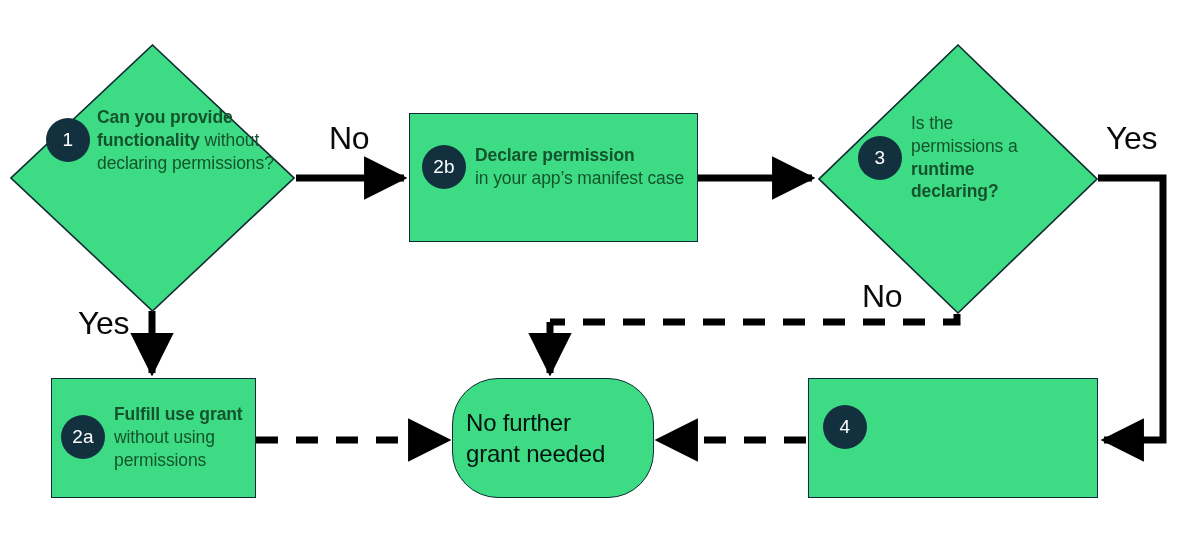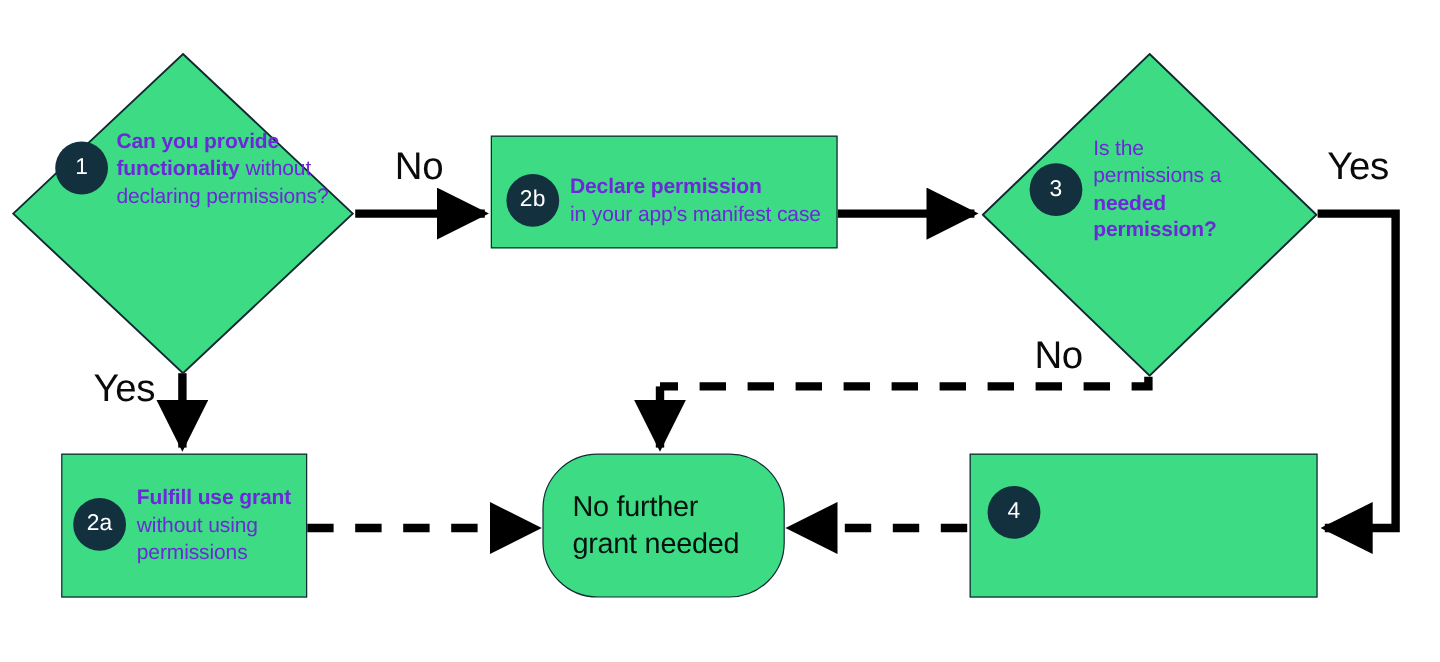--- a/index.html
+++ b/index.html
@@ -61,21 +61,21 @@
     background: #13303f;
     color: #ffffff;
     font-size: 19px;
     font-weight: 400;
     display: flex;
     align-items: center;
     justify-content: center;
     letter-spacing: 0.2px;
   }
   .node-text {
-    color: #6d28d9;
+    color: #14532d;
     font-size: 17.5px;
     line-height: 1.30;
     letter-spacing: -0.1px;
   }
   .t-bold { font-weight: bold; }
   .t-reg  { font-weight: normal; }
   .edge-label {
     position: absolute;
     color: #0a0a0a;
     font-size: 32px;
@@ -139,54 +139,54 @@
     </svg>
     <div class="node-body" style="left:36px; top:62px; width:230px;">
       <div class="badge">1</div>
       <div class="node-text" style="margin-left:-2px;">
         <span class="t-bold">Can you provide functionality</span>
         <span class="t-reg">without declaring permissions?</span>
       </div>
     </div>
   </div>
 
-  <div class="node shape-rect" style="left:409px; top:113px; width:289px; height:94px;padding-left:24px;">
+  <div class="node shape-rect" style="left:409px; top:113px; width:289px; height:129px;padding-left:24px;">
     <div class="node-body" style="left:12px; top:30px; width:268px;">
       <div class="badge">2b</div>
       <div class="node-text">
         <div class="t-bold">Declare permission</div>
         <div class="t-reg">in your app’s manifest case</div>
       </div>
     </div>
   </div>
 
   <div class="diamond-wrap" style="left:818px; top:44px; width:280px; height:270px;">
     <svg class="diamond-fill" viewBox="0 0 280 270" preserveAspectRatio="none">
       <polygon points="140,1 279,135 140,269 1,135" fill="#3ddc84" stroke="#102a33" stroke-width="1.6"></polygon>
     </svg>
     <div class="node-body" style="left:40px; top:68px; width:215px;">
       <div class="badge">3</div>
       <div class="node-text" style="width:128px;">
-        <span class="t-reg">Is the permissions a </span><span class="t-bold">needed permission?</span>
+        <span class="t-reg">Is the permissions a </span><span class="t-bold">runtime declaring?</span>
       </div>
     </div>
   </div>
 
   <div class="node shape-rect" style="left:51px; top:378px; width:205px; height:120px;">
     <div class="node-body" style="left:9px; top:24px; width:190px;">
       <div class="badge">2a</div>
       <div class="node-text" style="width:130px;">
         <span class="t-bold">Fulfill use grant</span>
         <span class="t-reg">without using permissions</span>
       </div>
     </div>
   </div>
 
   <div class="node shape-round" style="left:452px; top:378px; width:202px; height:120px;">
-    <div class="node-body" style="left:24px; top:28px; width:170px;">
+    <div class="node-body" style="left:13px; top:28px; width:170px;">
       <div class="plain-text">
         <div>No further</div>
         <div>grant needed</div>
       </div>
     </div>
   </div>
 
   <div class="node shape-rect" style="left:808px; top:378px; width:290px; height:120px;">
     <div class="node-body" style="left:14px; top:26px; width:268px;">
       <div class="badge">4</div>

